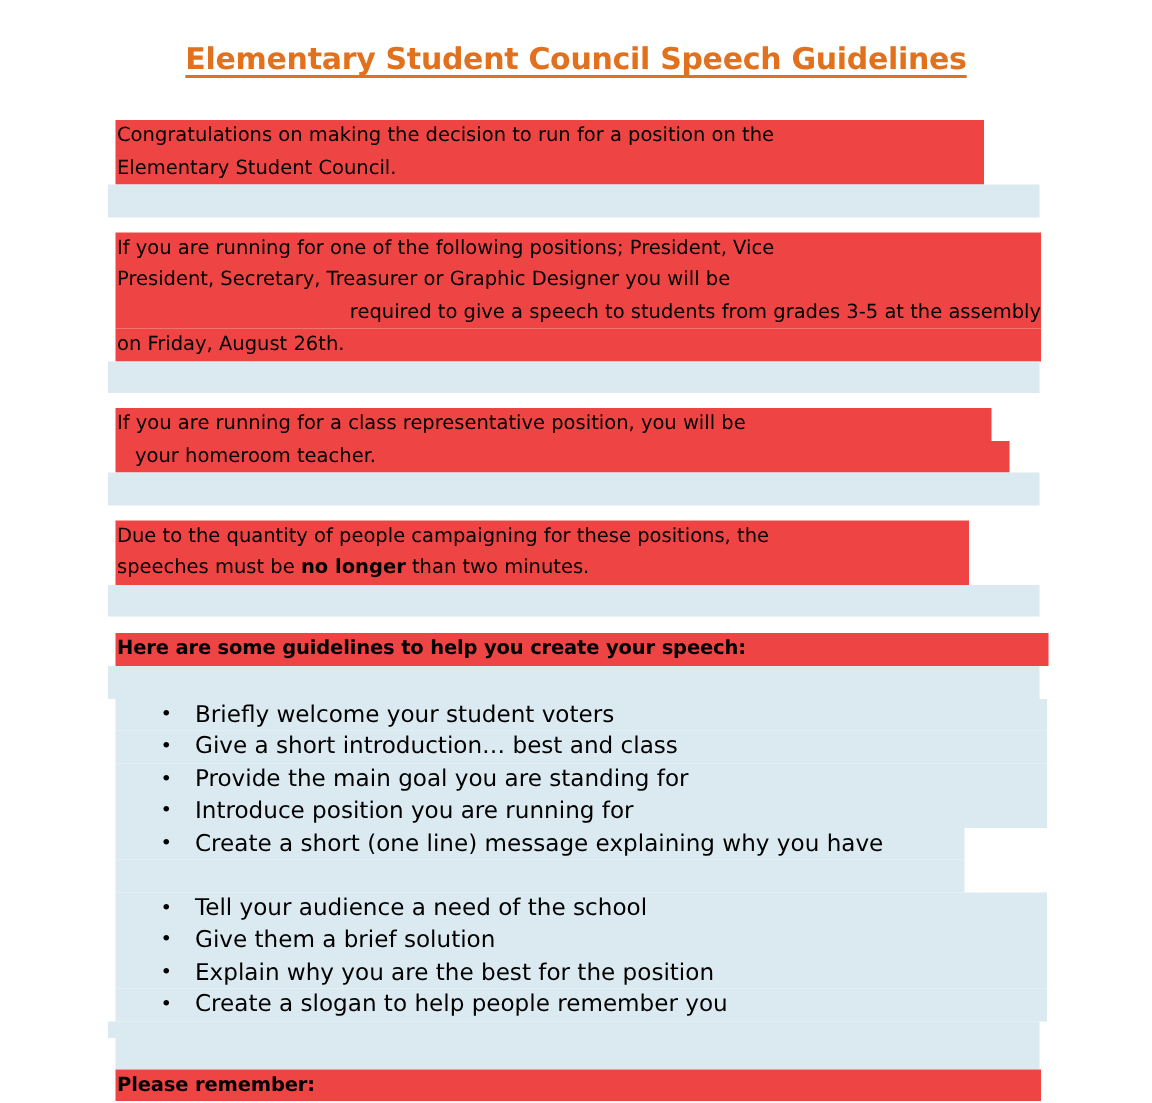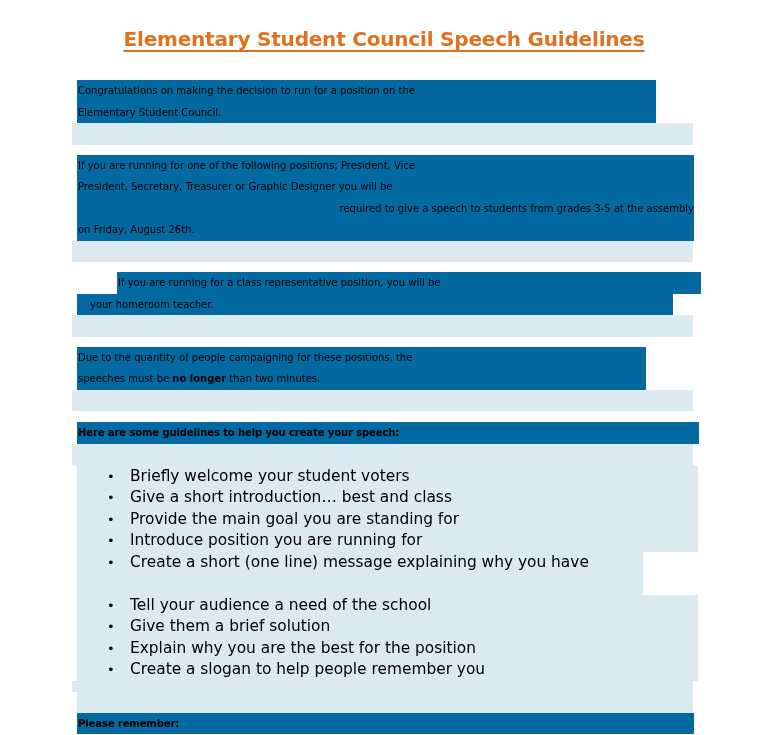--- a/index.html
+++ b/index.html
@@ -43,22 +43,22 @@
   .body-col {
     position: absolute;
     left: 77px;
     top: 80px;
     width: 640px;
   }
 
   
   .hl-line {
     display: block;
-    background: #0369a1;
-    font-size: 10px;
+    background: #ef4444;
+    font-size: 13px;
     line-height: 21.5px;
     height: 21.5px;
     white-space: nowrap;
     padding-left: 1px;
     box-sizing: content-box;
   }
   .hl-line.bold {
     font-weight: bold;
     letter-spacing: -0.1px;
   }
@@ -117,21 +117,21 @@
     <div>
       <span class="hl-line" style="width:616px;">If you are running for one of the following positions; President, Vice</span>
       <span class="hl-line" style="width:616px;">President, Secretary, Treasurer or Graphic Designer you will be</span>
       <span class="hl-line" style="width:616px;text-align:right;">required to give a speech to students from grades 3-5 at the assembly</span>
       <span class="hl-line" style="width:616px;">on Friday, August 26th.</span>
     </div>
     <span class="gap-line" style="width:621px;"></span>
     <span class="gap-line white" style="width:621px;height:10px;"></span>
 
     <div>
-      <span class="hl-line" style="width:583px;margin-left:40px;">If you are running for a class representative position, you will be</span>
+      <span class="hl-line" style="width:583px;">If you are running for a class representative position, you will be</span>
       <span class="hl-line" style="width:583px;padding-left:13px;">your homeroom teacher.</span>
     </div>
     <span class="gap-line" style="width:621px;"></span>
     <span class="gap-line white" style="width:621px;height:10px;"></span>
 
     <div>
       <span class="hl-line" style="width:568px;">Due to the quantity of people campaigning for these positions, the</span>
       <span class="hl-line" style="width:568px;">speeches must be <b>no longer</b> than two minutes.</span>
     </div>
     <span class="gap-line" style="width:621px;"></span>

